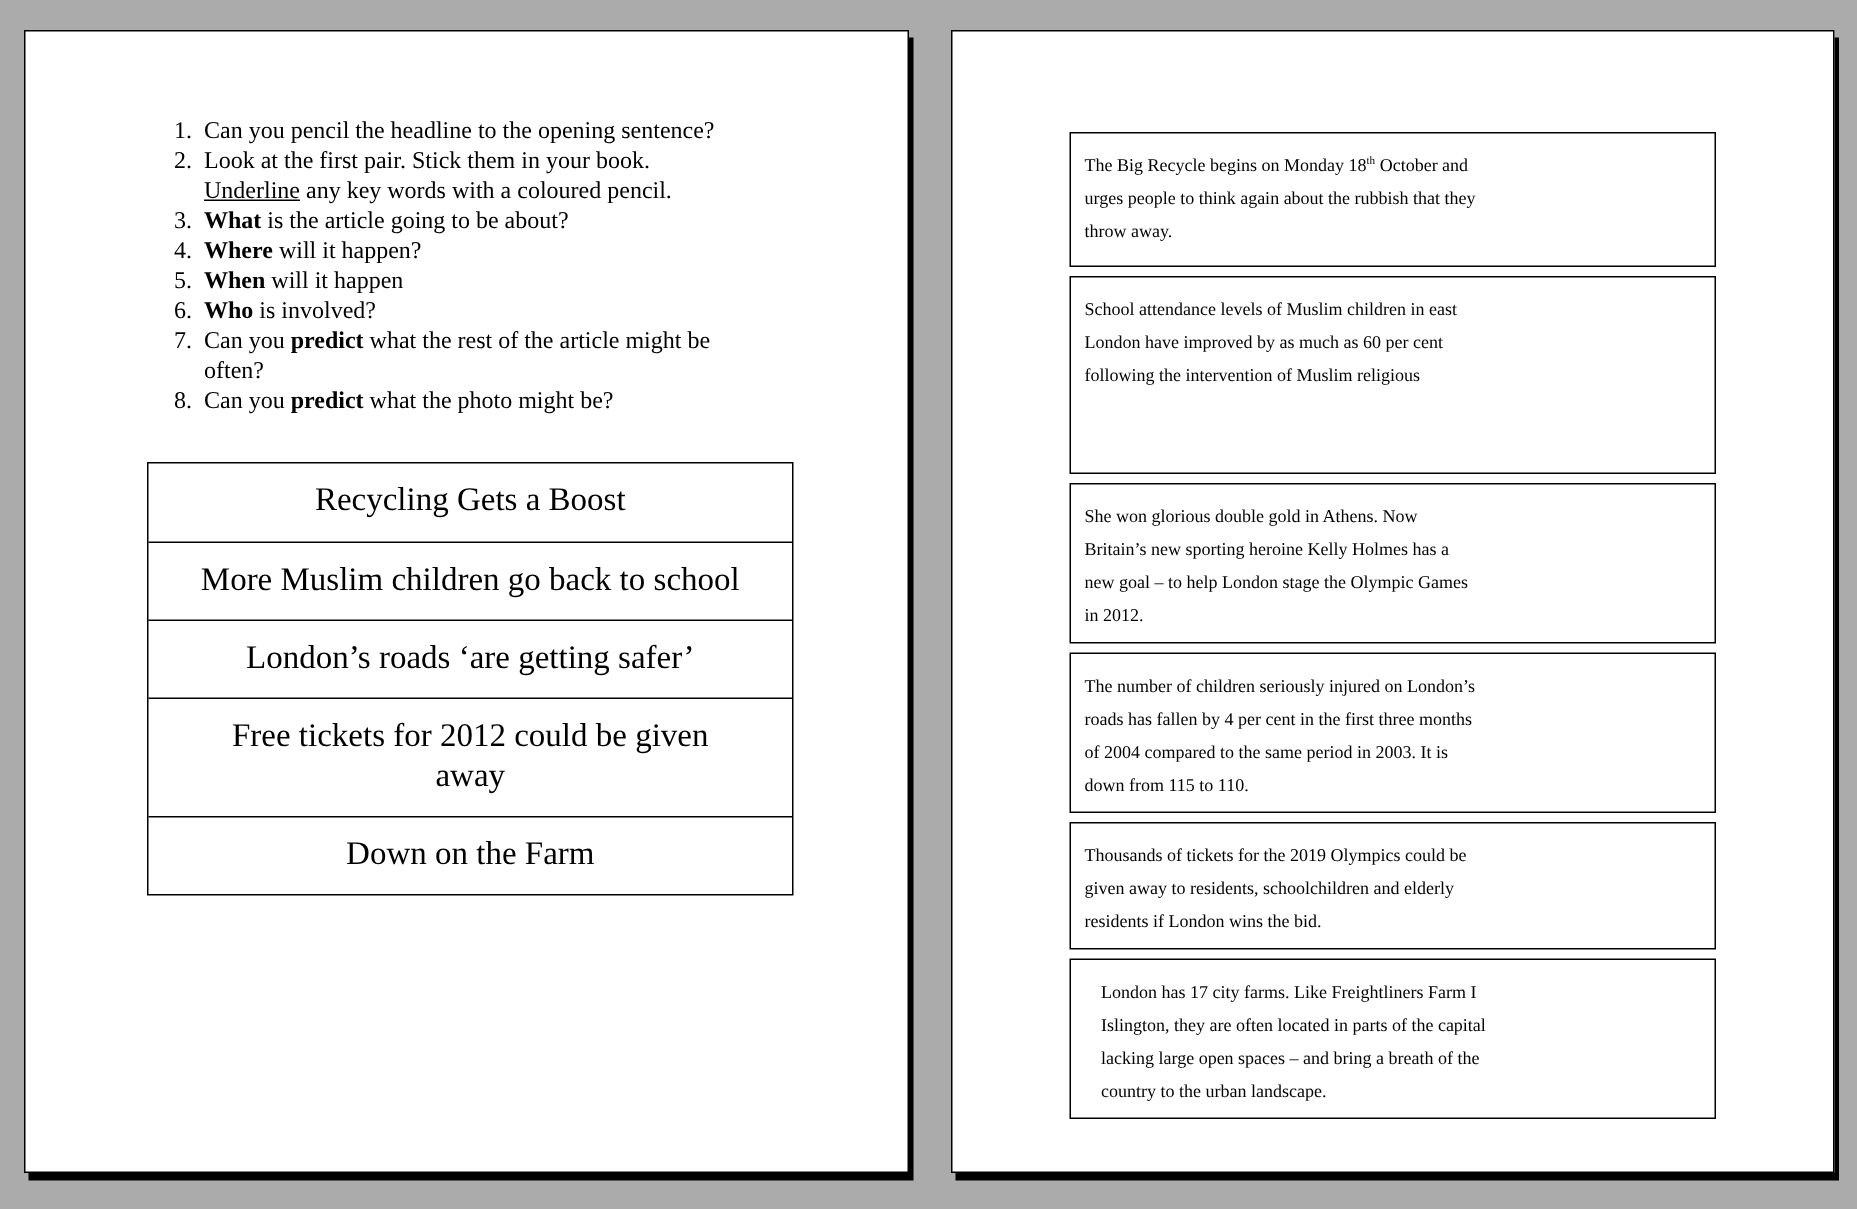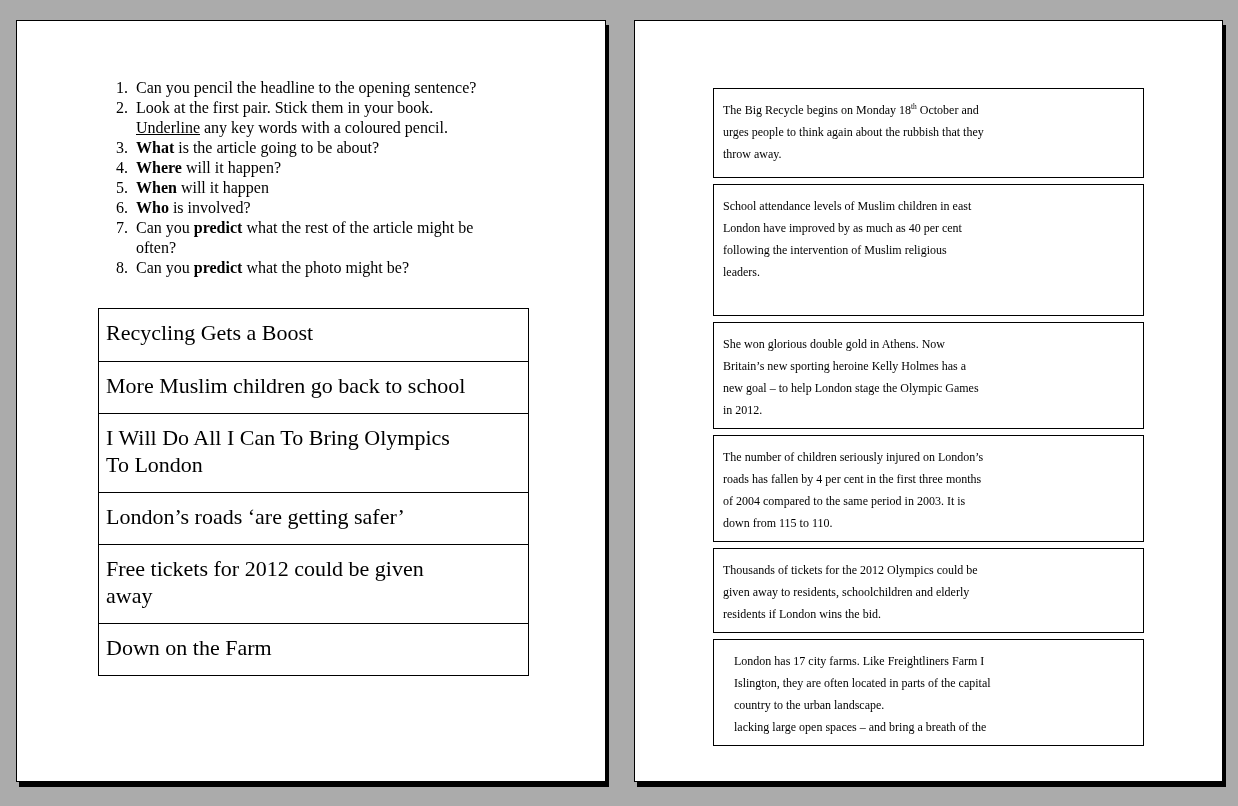--- a/index.html
+++ b/index.html
@@ -22,21 +22,21 @@
   .li-content{width:430px}
   .li-line{white-space:nowrap}
 
   
   #headline-table{
     position:absolute;left:81px;top:287px;width:431px;
     border:1px solid #000;box-sizing:border-box;
   }
   .h-row{
     box-sizing:border-box;padding:10px 7px 0 7px;
-    font-size:22px;line-height:27px;border-top:1px solid #000;
+    font-size:22px;line-height:27px;border-top:1px solid #000;text-align:center;
   }
   .h-row:first-child{border-top:none}
   .h-line{white-space:nowrap}
 
   
   #sentence-list{position:absolute;left:78px;top:67px;width:431px}
   .s-box{
     box-sizing:border-box;border:1px solid #000;margin-bottom:6px;
     padding:10px 9px 0 9px;font-size:12px;line-height:22px;
   }
@@ -101,24 +101,20 @@
           </div>
         </div>
       </div>
     <div id="headline-table">
         <div class="h-row" style="height: 52px;">
           <div class="h-line"><span>Recycling Gets a Boost</span></div>
         </div>
         <div class="h-row" style="height: 52px;">
           <div class="h-line"><span>More Muslim children go back to school</span></div>
         </div>
-        <div class="h-row" style="height: 79px;">
-          <div class="h-line"><span>I Will Do All I Can To Bring Olympics</span></div>
-          <div class="h-line"><span>To London</span></div>
-        </div>
         <div class="h-row" style="height: 52px;">
           <div class="h-line"><span>London’s roads ‘are getting safer’</span></div>
         </div>
         <div class="h-row" style="height: 79px;">
           <div class="h-line"><span>Free tickets for 2012 could be given</span></div>
           <div class="h-line"><span>away</span></div>
         </div>
         <div class="h-row" style="height: 52px;">
           <div class="h-line"><span>Down on the Farm</span></div>
         </div>
@@ -126,42 +122,41 @@
   </div>
   <div class="page" id="page-right">
     <div id="sentence-list">
         <div class="s-box" style="height: 90px;">
           <div class="s-line"><span>The Big Recycle begins on Monday 18</span><sup>th</sup><span> October and</span></div>
           <div class="s-line"><span>urges people to think again about the rubbish that they</span></div>
           <div class="s-line"><span>throw away.</span></div>
         </div>
         <div class="s-box" style="height: 132px;">
           <div class="s-line"><span>School attendance levels of Muslim children in east</span></div>
-          <div class="s-line"><span>London have improved by as much as 40 per cent</span></div>
+          <div class="s-line"><span>London have improved by as much as 60 per cent</span></div>
           <div class="s-line"><span>following the intervention of Muslim religious</span></div>
-          <div class="s-line"><span>leaders.</span></div>
         </div>
         <div class="s-box" style="height: 107px;">
           <div class="s-line"><span>She won glorious double gold in Athens. Now</span></div>
           <div class="s-line"><span>Britain’s new sporting heroine Kelly Holmes has a</span></div>
           <div class="s-line"><span>new goal – to help London stage the Olympic Games</span></div>
           <div class="s-line"><span>in 2012.</span></div>
         </div>
         <div class="s-box" style="height: 107px;">
           <div class="s-line"><span>The number of children seriously injured on London’s</span></div>
           <div class="s-line"><span>roads has fallen by 4 per cent in the first three months</span></div>
           <div class="s-line"><span>of 2004 compared to the same period in 2003. It is</span></div>
           <div class="s-line"><span>down from 115 to 110.</span></div>
         </div>
         <div class="s-box" style="height: 85px;">
-          <div class="s-line"><span>Thousands of tickets for the 2012 Olympics could be</span></div>
+          <div class="s-line"><span>Thousands of tickets for the 2019 Olympics could be</span></div>
           <div class="s-line"><span>given away to residents, schoolchildren and elderly</span></div>
           <div class="s-line"><span>residents if London wins the bid.</span></div>
         </div>
         <div class="s-box" style="height: 107px; padding-left: 20px;">
           <div class="s-line"><span>London has 17 city farms. Like Freightliners Farm I</span></div>
           <div class="s-line"><span>Islington, they are often located in parts of the capital</span></div>
+          <div class="s-line"><span>lacking large open spaces – and bring a breath of the</span></div>
           <div class="s-line"><span>country to the urban landscape.</span></div>
-          <div class="s-line"><span>lacking large open spaces – and bring a breath of the</span></div>
         </div>
       </div>
   </div>
 </div>
 
 </body></html>

